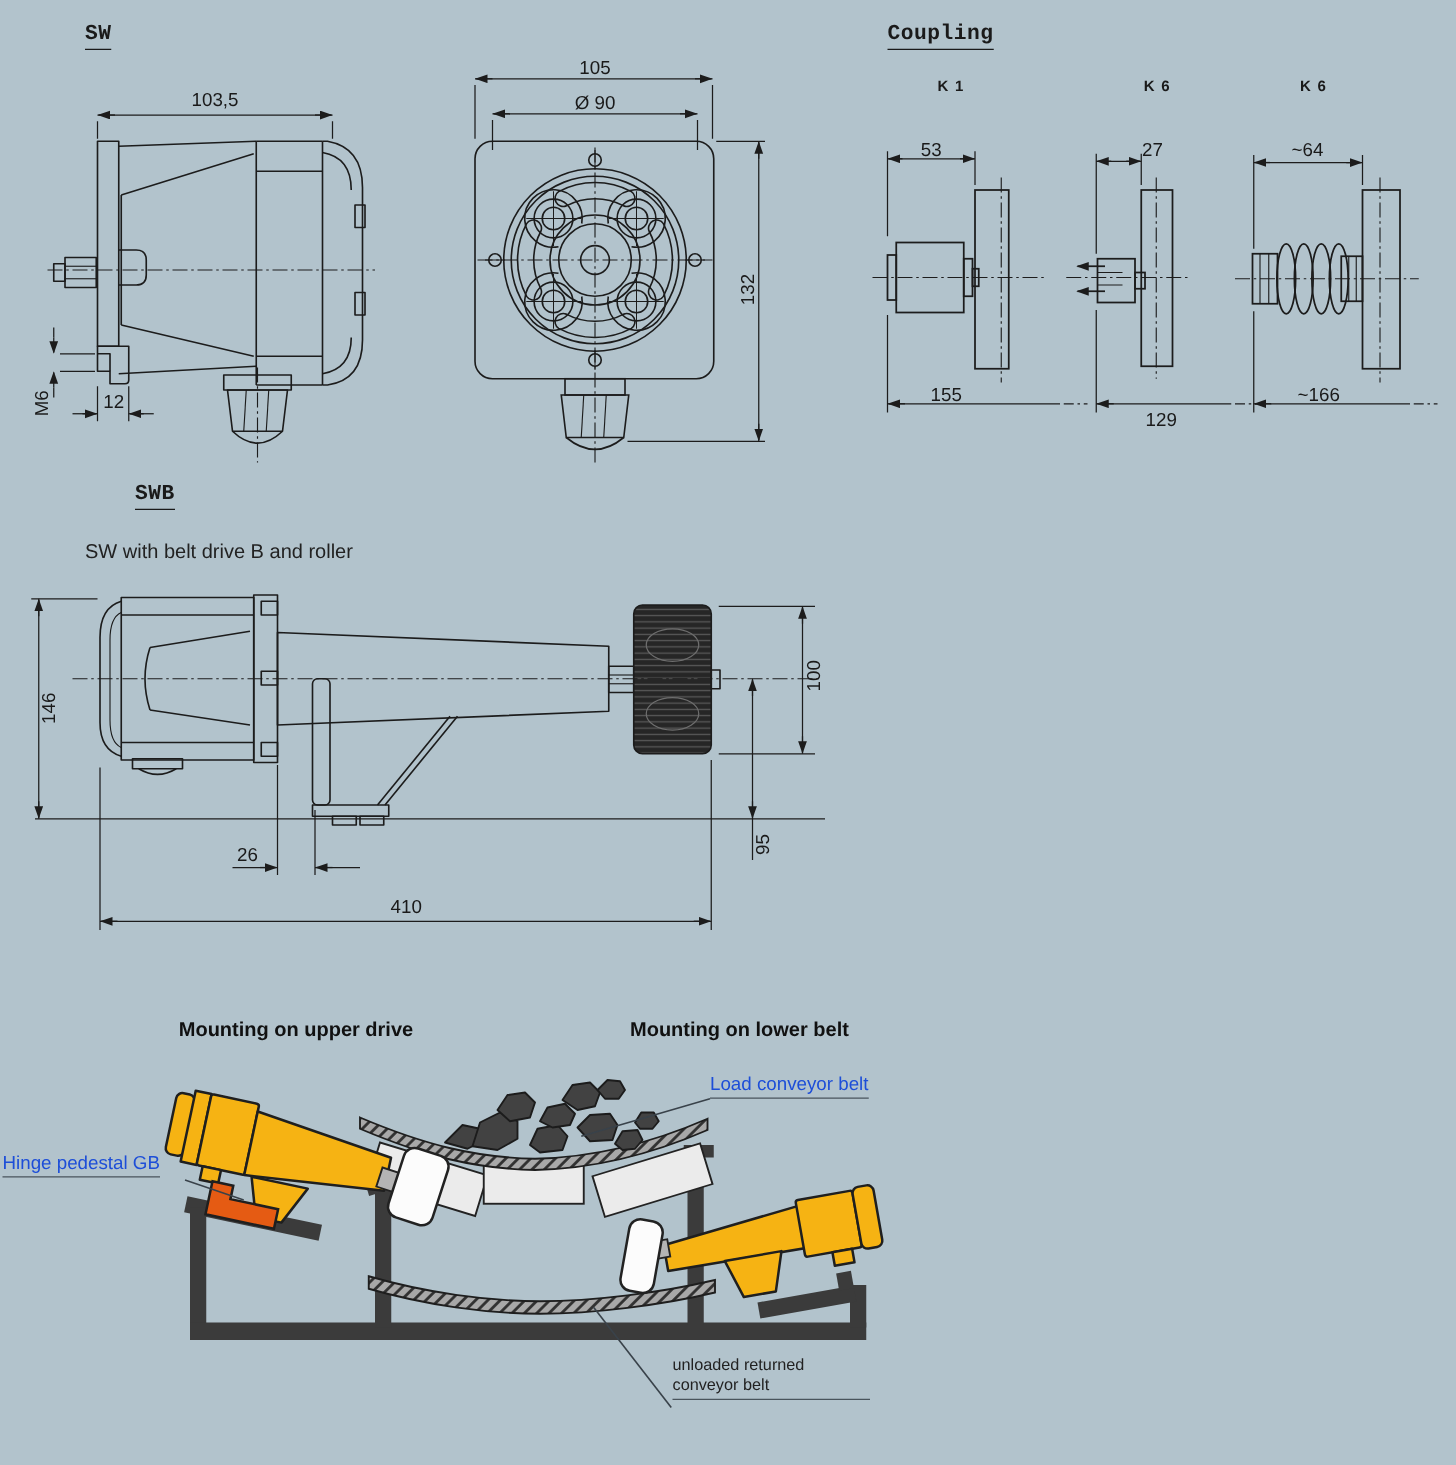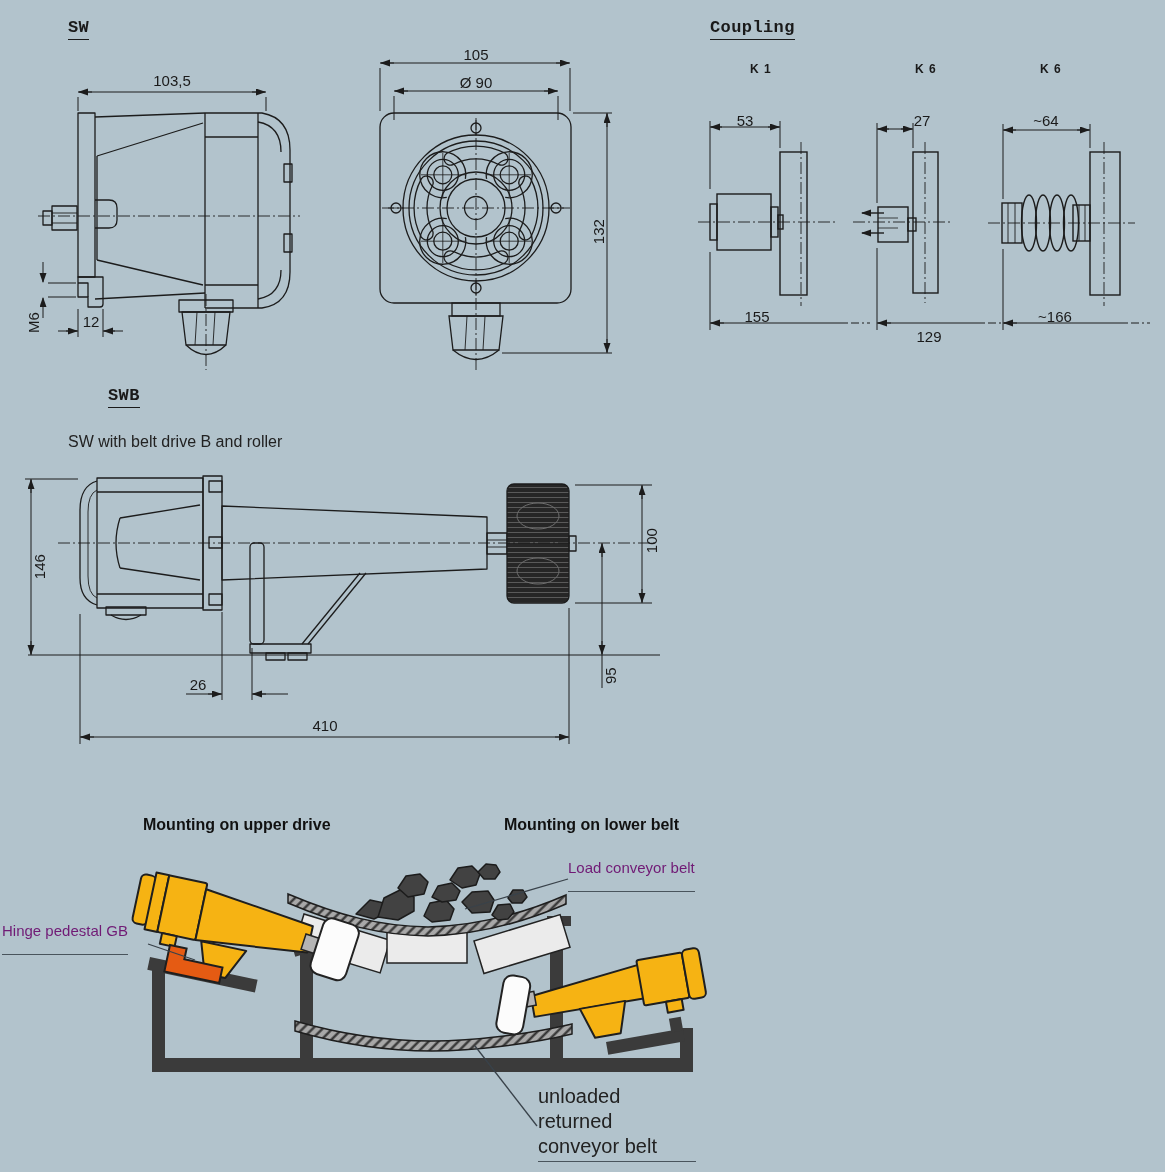--- a/index.html
+++ b/index.html
@@ -6,22 +6,22 @@
   .stage{position:relative;width:1165px;height:1172px;background:#b2c3cc;
          font-family:"Liberation Sans",sans-serif;color:#1a1a1a;overflow:hidden;}
   .stage svg{position:absolute;left:0;top:0;}
   .t{position:absolute;font-size:15px;line-height:1.15;white-space:nowrap;color:#1a1a1a;}
   .tc{text-align:center;}
   .rv{transform:rotate(-90deg);transform-origin:center;}
   .h{font-weight:700;font-size:17px;border-bottom:1.6px solid #1a1a1a;padding-bottom:1px;letter-spacing:.4px;font-family:Liberation Mono, monospace;}
   .k{font-weight:600;font-size:12px;letter-spacing:1px;margin-left:40px;}
   .sub{font-size:16px;color:#222;}
   .mh{font-weight:700;font-size:16px;color:#111;}
-  .call{font-size:15px;color:#701a75;border-bottom:1.4px solid #49545c;padding-bottom:15px;}
-  .callwrap{font-size:20px;color:#222;border-bottom:1.4px solid #49545c;white-space:normal;
+  .call{font-size:15px;color:#1d4ed8;border-bottom:1.4px solid #49545c;padding-bottom:2px;}
+  .callwrap{font-size:13px;color:#222;border-bottom:1.4px solid #49545c;white-space:normal;
             width:158px;line-height:1.25;padding-bottom:2px;}
 </style>
 </head>
 <body>
 
 <div class="stage">
 
 <svg width="1165" height="1172" viewBox="0 0 1165 1172">
   <defs>
     <marker id="ar" markerWidth="11" markerHeight="8" refX="9" refY="3.5" orient="auto" markerUnits="userSpaceOnUse">

